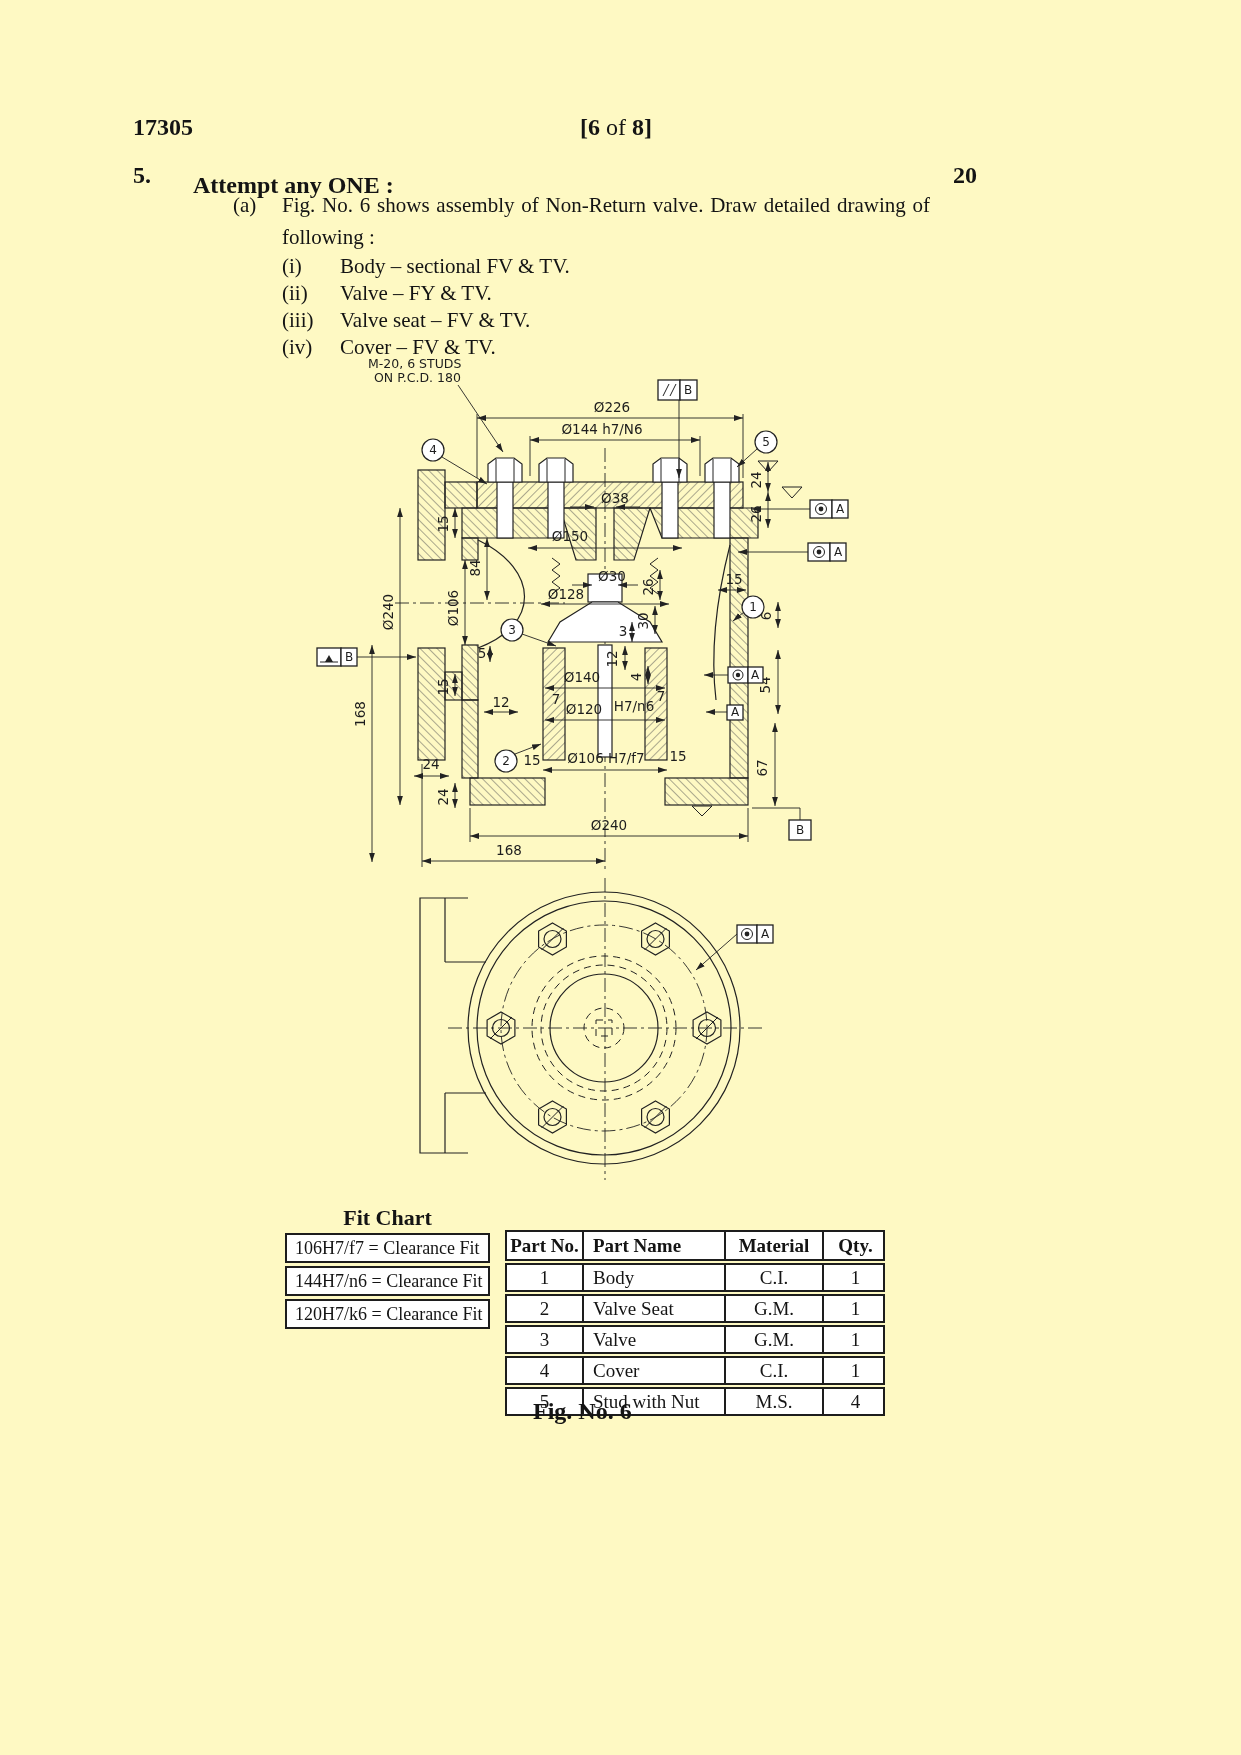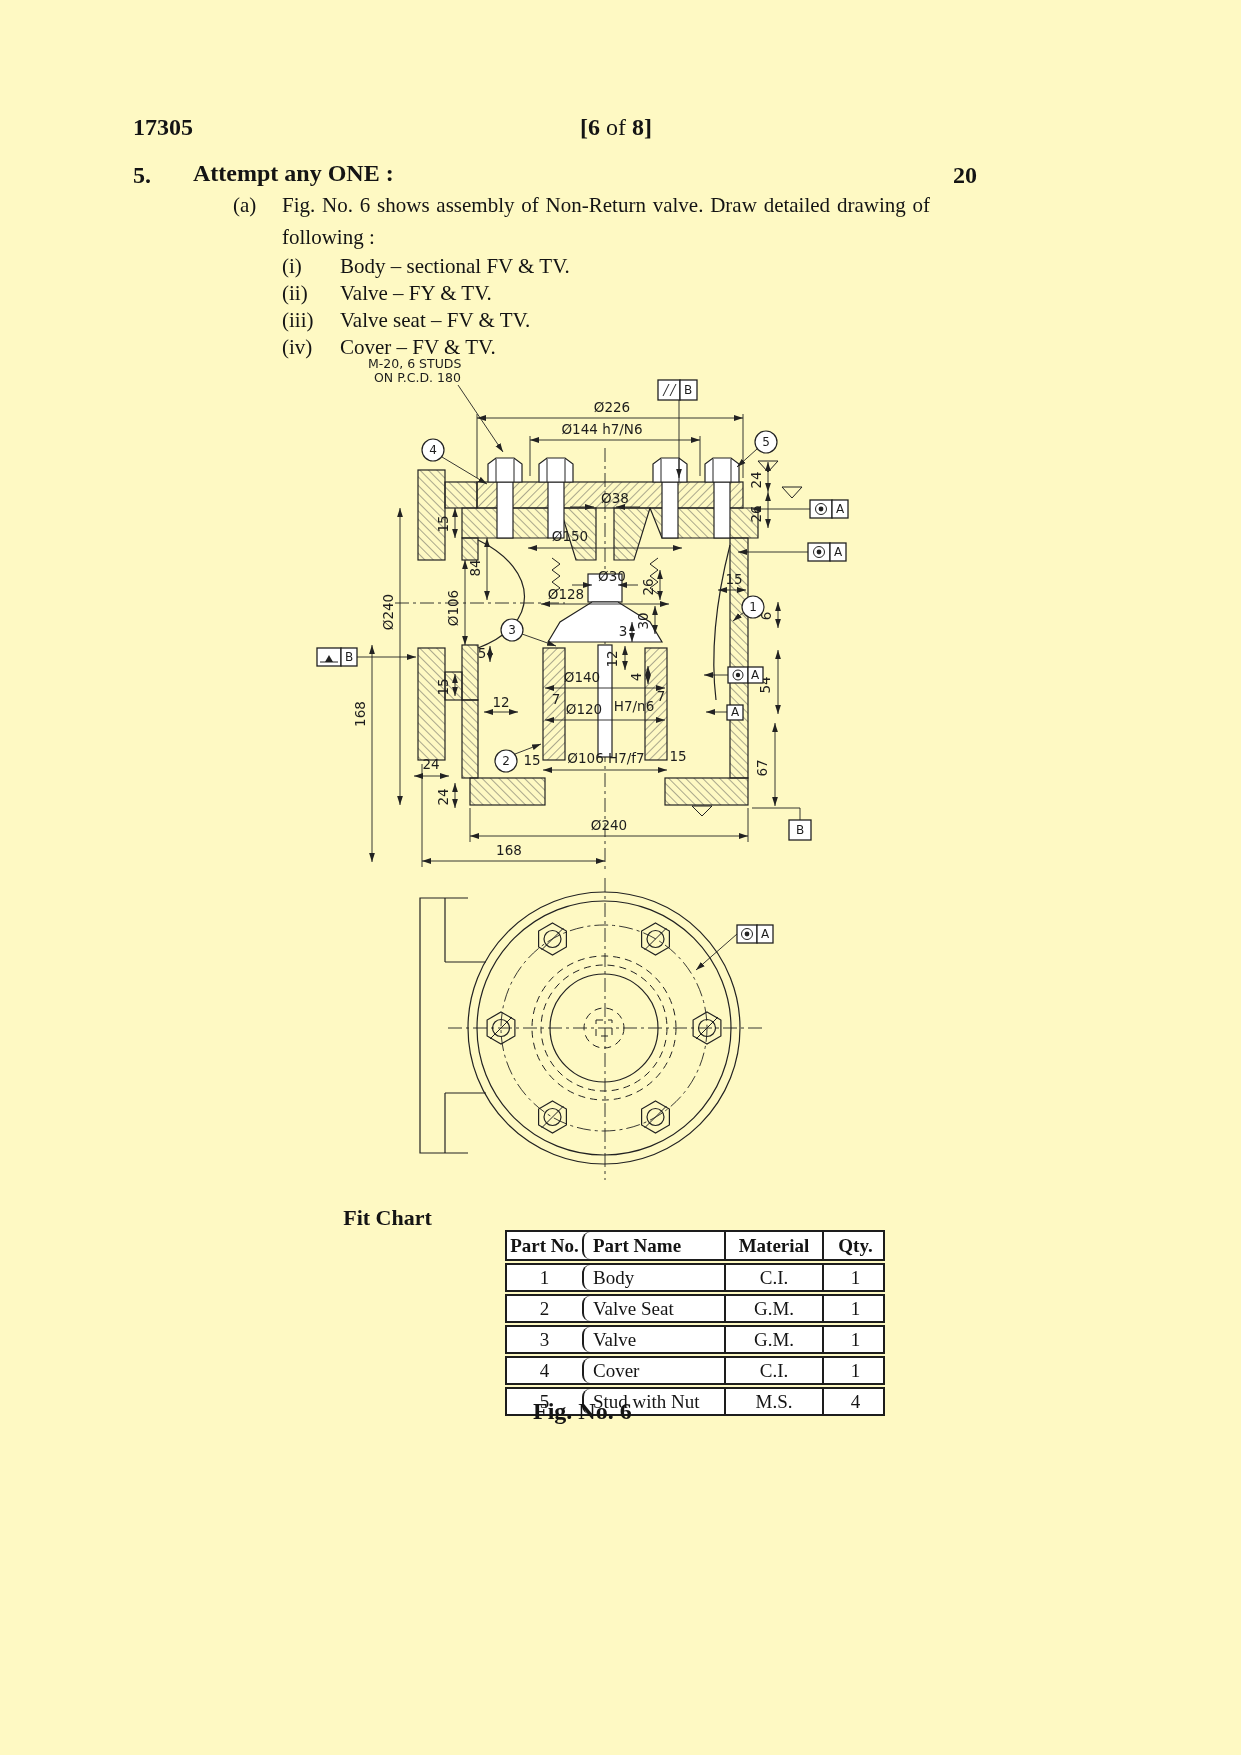--- a/index.html
+++ b/index.html
@@ -12,21 +12,21 @@
   .qtext{font-size:21px;line-height:27px;}
   .just{text-align:justify;text-align-last:justify;}
   .title-u{font-size:22px;font-weight:bold;}
   .fitrow{border:2px solid #1d1d1d;margin-bottom:3px;height:26px;line-height:26px;
           font-size:18px;padding-left:8px;background:#fff;}
   .plrow{display:grid;grid-template-columns:75px 142px 98px 65px;border:2px solid #1d1d1d;
          margin-bottom:2px;background:#fff;}
   .plrow>div{height:25px;line-height:25px;font-size:19px;border-left:2px solid #1d1d1d;
              text-align:center;overflow:hidden;}
   .plrow>div:first-child{border-left:none;}
-  .plrow .pn{text-align:left;padding-left:9px;border-radius:8px;}
+  .plrow .pn{text-align:left;padding-left:9px;}
   .plhead>div{font-weight:bold;height:27px;line-height:27px;}
   .caption{font-size:24px;font-weight:bold;}
   svg text{font-family:"DejaVu Sans",sans-serif;fill:#1d1d1d;}
   .dt{font-size:13.5px;}
   .nt{font-size:12.5px;}
   .bt{font-size:12px;}
   .ft{font-size:12px;}
   .ln{fill:none;stroke:#222;stroke-width:1.2;}
   .lt{fill:none;stroke:#222;stroke-width:1;}
   .wh{fill:#fff;stroke:#222;stroke-width:1.2;}
@@ -39,21 +39,21 @@
 </style>
 </head>
 <body>
 
 <div class="page">
 
   <div class="abs hdr" style="left:133px;top:114px;">17305</div>
   <div class="abs hdr" style="left:580px;top:114px;"><span class="b">[6</span><span style="font-weight:normal;font-family:Liberation Serif, serif;"> of </span><span class="b">8]</span></div>
 
   <div class="abs qhead" style="left:133px;top:162px;">5.</div>
-  <div class="abs qhead" style="left:193px;top:160px;">Attempt any ONE :</div>
+  <div class="abs qhead" style="left:193px;top:172px;">Attempt any ONE :</div>
   <div class="abs qhead" style="left:953px;top:162px;">20</div>
 
   <div class="abs qtext" style="left:233px;top:192px;">(a)</div>
   <div class="abs qtext just" style="left:282px;top:192px;width:648px;">Fig. No. 6 shows assembly of Non-Return valve. Draw detailed drawing of</div>
   <div class="abs qtext" style="left:282px;top:224px;">following :</div>
 
   <div class="abs qtext" style="left:282px;top:253px;">(i)</div>
   <div class="abs qtext" style="left:340px;top:253px;">Body – sectional FV &amp; TV.</div>
   <div class="abs qtext" style="left:282px;top:280px;">(ii)</div>
   <div class="abs qtext" style="left:340px;top:280px;">Valve – FY &amp; TV.</div>
@@ -382,20 +382,25 @@
         <g>
             <circle class="lt" cx="747" cy="934" r="5.5"></circle>
             <circle cx="747" cy="934" r="2.4" fill="#222"></circle>
           </g>
         <text class="ft" x="765" y="938" text-anchor="middle">A</text>
       </g>
     </g>
   </svg>
 
   <div class="abs title-u" style="left:285px;top:1205px;width:205px;text-align:center;">Fit Chart</div>
+  <div class="abs" style="left:285px;top:1233px;width:205px;">
+    <div class="fitrow">106H7/f7 = Clearance Fit</div>
+    <div class="fitrow">144H7/n6 = Clearance Fit</div>
+    <div class="fitrow">120H7/k6 = Clearance Fit</div>
+  </div>
 
   <div class="abs" style="left:505px;top:1230px;width:380px;">
     <div class="plrow plhead">
       <div>Part No.</div>
       <div class="pn">Part Name</div>
       <div>Material</div>
       <div>Qty.</div>
     </div>
     <div class="plrow">
       <div>1</div>

